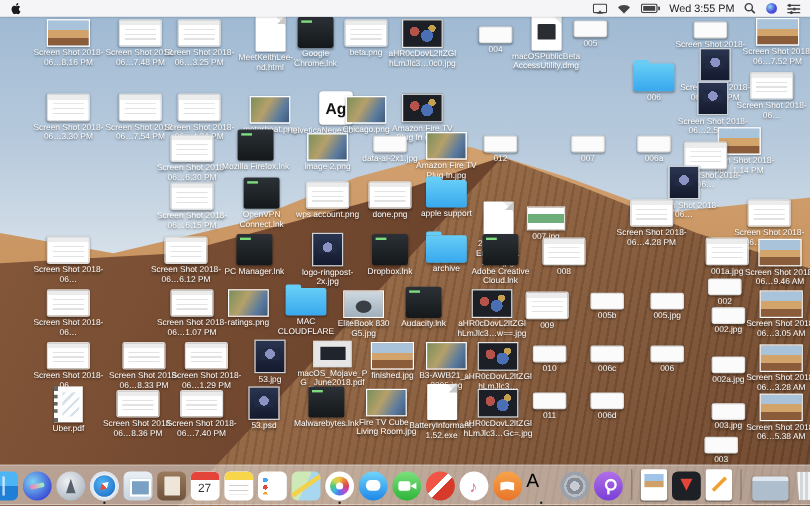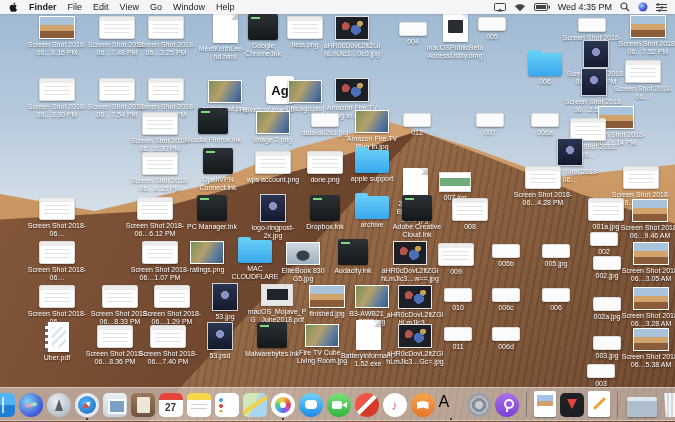--- a/index.html
+++ b/index.html
@@ -87,21 +87,21 @@
   .dock-safari::before{content:"";position:absolute;left:3px;top:3px;width:18px;height:18px;border-radius:50%;
     background:radial-gradient(circle at 40% 35%,#55b4f5,#1565c0);}
   .dock-safari::after{content:"";position:absolute;left:9px;top:7px;width:6px;height:10px;
     background:linear-gradient(180deg,#fff 50%,#e84b3c 50%);transform:rotate(45deg);clip-path:polygon(50% 0,100% 50%,50% 100%,0 50%);}
   .dock-mail{border-radius:5px;background:linear-gradient(180deg,#eaf0f5,#c7d4e0);}
   .dock-mail::after{content:"";position:absolute;left:5px;top:6px;width:14px;height:11px;background:#7aa0c4;border:2px solid #fff;}
   .dock-contacts{border-radius:5px;background:linear-gradient(180deg,#9a7a5c,#6f543c);}
   .dock-contacts::after{content:"";position:absolute;left:6px;top:4px;width:13px;height:16px;background:#eee6d8;border-radius:1px;}
   .dock-calendar{border-radius:5px;background:#fff;overflow:hidden;}
   .dock-calendar::before{content:"";position:absolute;left:0;top:0;width:100%;height:7px;background:#e4453a;}
-  .dock-calendar .glyph{position:absolute;left:0;right:0;top:8px;text-align:center;font-size:10px;font-weight:bold;color:#333;line-height:14px;}
+  .dock-calendar .glyph{position:absolute;left:0;right:0;top:8px;text-align:center;font-size:10px;font-weight:normal;color:#333;line-height:14px;}
   .dock-notes{border-radius:5px;background:#fff;overflow:hidden;}
   .dock-notes::before{content:"";position:absolute;left:0;top:0;width:100%;height:7px;background:#f7d64a;}
   .dock-notes::after{content:"";position:absolute;left:4px;top:11px;right:4px;height:8px;
     background:repeating-linear-gradient(180deg,#cfcfcf 0 1px,transparent 1px 4px);}
   .dock-reminders{border-radius:5px;background:#fff;}
   .dock-reminders::after{content:"";position:absolute;left:4px;top:5px;width:16px;height:14px;background:
     radial-gradient(circle at 2px 2px,#4aa3f0 0 2px,transparent 2px),
     radial-gradient(circle at 2px 8px,#e4453a 0 2px,transparent 2px),
     radial-gradient(circle at 2px 14px,#f0a030 0 2px,transparent 2px);}
   .dock-maps{border-radius:5px;background:linear-gradient(115deg,#cfe8b8 0 48%,#a8d8f0 48%);}
@@ -148,50 +148,41 @@
   <div class="dune shadow"></div>
   <div class="dune near"></div>
 
   <div id="menubar">
     <div class="left">
       <span class="sbar-ic">
         <svg width="9" height="10" viewBox="0 0 9 10">
             <path d="M6.2 0.4c-0.5 0-1.1 0.3-1.4 0.8-0.3 0.4-0.5 1-0.4 1.5 0.6 0 1.1-0.3 1.5-0.7C6.2 1.5 6.3 1 6.2 0.4zM6.4 2.8c-0.8 0-1.4 0.5-1.8 0.5-0.4 0-1-0.5-1.6-0.5C2.2 2.8 1.4 3.3 1 4.1c-0.8 1.4-0.2 3.5 0.6 4.6 0.4 0.6 0.8 1.2 1.4 1.2 0.6 0 0.8-0.4 1.5-0.4 0.7 0 0.9 0.4 1.5 0.4 0.6 0 1-0.6 1.4-1.1 0.4-0.6 0.6-1.2 0.6-1.3-0.8-0.3-1.3-1-1.3-1.9 0-0.8 0.4-1.4 1-1.8C7.3 3.1 6.8 2.8 6.4 2.8z" fill="#1a1a1a"></path>
           </svg>
       </span>
-      <span id="menu-items" style="display:flex;gap:11px;">
-          <span class="mi bold">Finder</span>
-          <span class="mi">File</span>
-          <span class="mi">Edit</span>
-          <span class="mi">View</span>
-          <span class="mi">Go</span>
-          <span class="mi">Window</span>
-          <span class="mi">Help</span>
-        </span>
     </div>
     <div class="right">
       <span class="sbar-ic">
         <svg width="12" height="9" viewBox="0 0 12 9">
             <rect x="0.5" y="0.5" width="11" height="7" rx="1" fill="none" stroke="#444"></rect>
             <path d="M3.5 8.5h5l-2.5-3z" fill="#444"></path>
           </svg>
       </span>
       <span class="sbar-ic">
         <svg width="12" height="9" viewBox="0 0 12 9">
             <path d="M6 8.2 1 3.2c2.8-2.6 7.2-2.6 10 0z" fill="#444"></path>
           </svg>
       </span>
       <span class="sbar-ic">
         <svg width="16" height="8" viewBox="0 0 16 8">
             <rect x="0.5" y="0.5" width="13" height="7" rx="1.5" fill="none" stroke="#444"></rect>
             <rect x="2" y="2" width="10" height="4" fill="#444"></rect>
             <rect x="14.5" y="2.5" width="1.5" height="3" rx="0.5" fill="#444"></rect>
           </svg>
       </span>
-      <span id="clock">Wed 4:35 PM</span>
+      <span id="clock">Wed 3:55 PM</span>
       <span class="sbar-ic">
         <svg width="10" height="10" viewBox="0 0 10 10">
             <circle cx="4" cy="4" r="3" fill="none" stroke="#444" stroke-width="1.2"></circle>
             <line x1="6.2" y1="6.2" x2="9" y2="9" stroke="#444" stroke-width="1.4"></line>
           </svg>
       </span>
       <span class="sbar-ic">
         <svg width="10" height="10" viewBox="0 0 10 10">
             <defs>
               <radialGradient id="sg" cx="35%" cy="35%">

